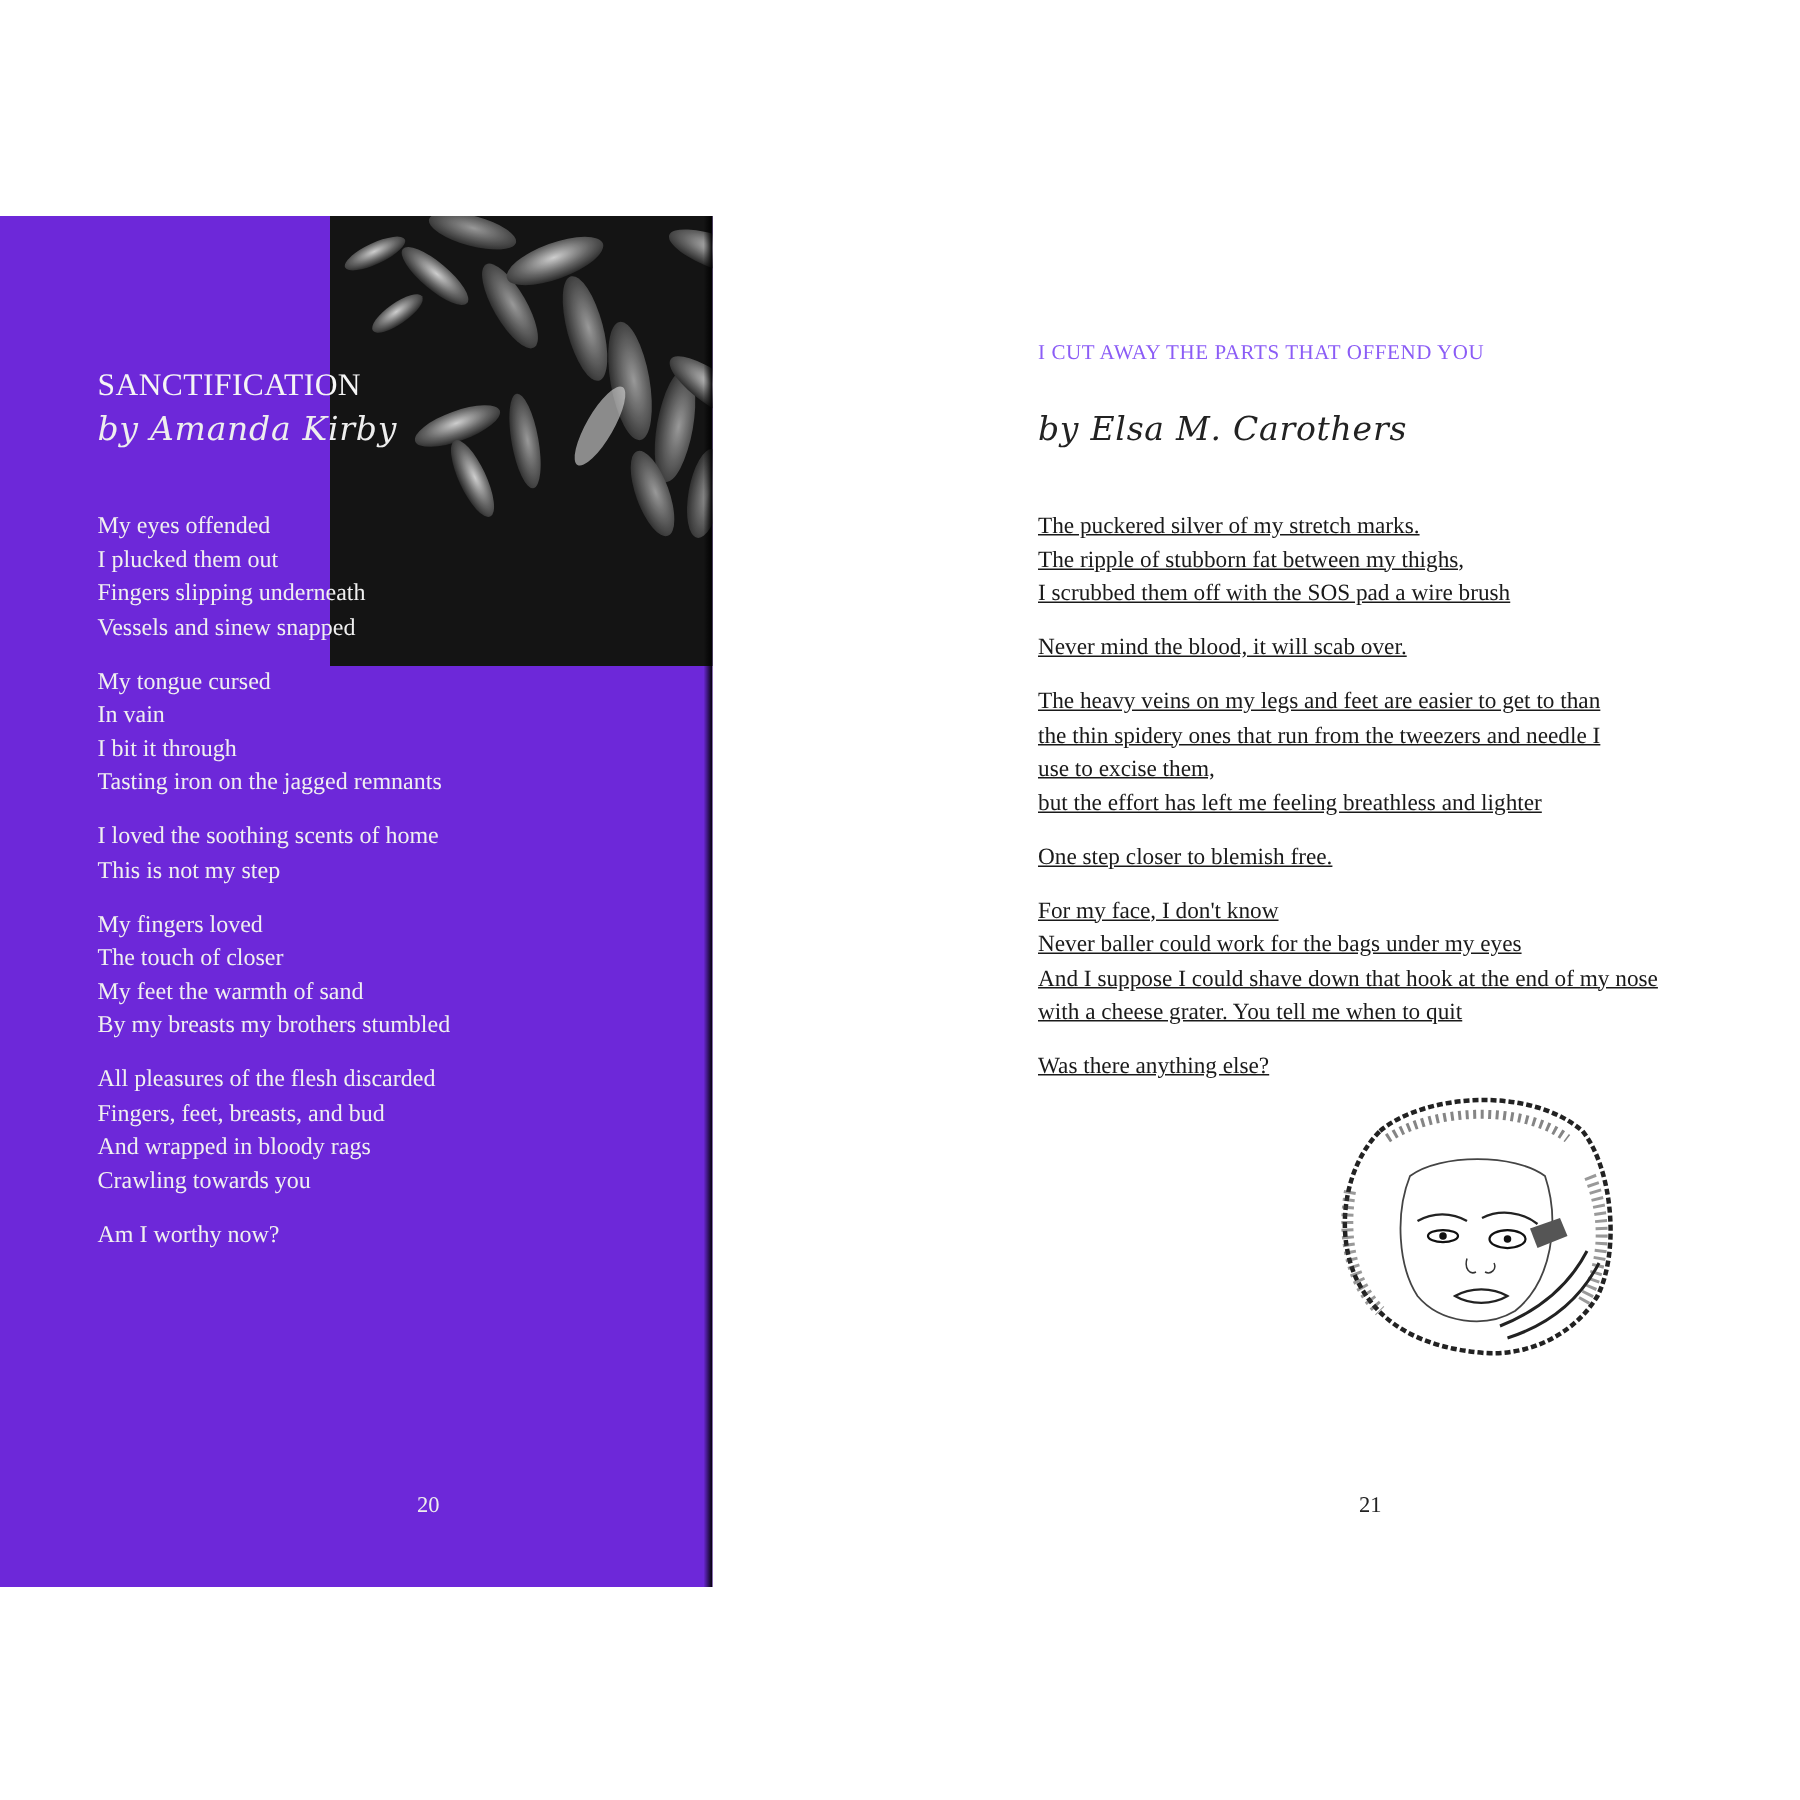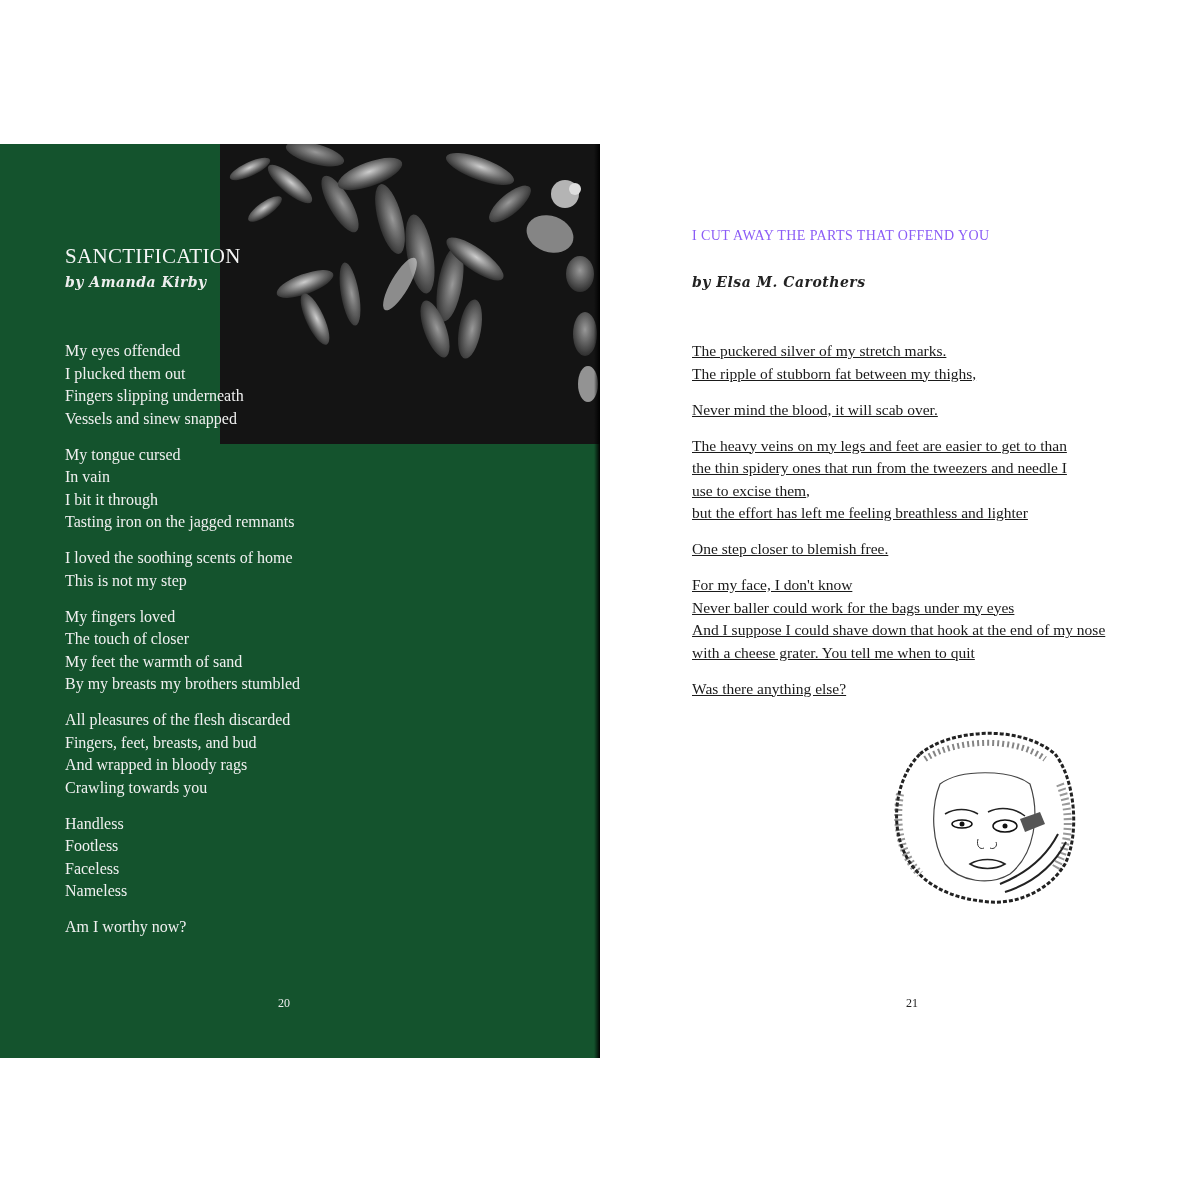--- a/index.html
+++ b/index.html
@@ -10,22 +10,22 @@
       font-family: "Liberation Serif", "DejaVu Serif", serif;
     }
     .spread {
       position: relative;
       width: 1200px; height: 1200px;
     }
     
     .page-left {
       position: absolute;
       left: 0; top: 144px;
-      width: 600px; height: 914px;
-      background: #14532d;
+      width: 475px; height: 914px;
+      background: #6d28d9;
       color: #f2f2f2;
       overflow: hidden;
     }
     .page-left .gutter-shadow {
       position: absolute; right: 0; top: 0; bottom: 0; width: 6px;
       background: linear-gradient(to right, rgba(0,0,0,0), #000);
     }
     .foliage {
       position: absolute; left: 220px; top: 0; width: 380px; height: 300px;
     }
@@ -33,37 +33,36 @@
       position: absolute;
       font-size: 21px;
       letter-spacing: 0.3px;
       font-family: "Liberation Serif", serif;
       font-weight: normal;
     }
     .poem-byline {
       position: absolute;
       font-family: "DejaVu Serif", serif;
       font-style: italic;
-      font-size: 14px;
+      font-size: 22px;
       letter-spacing: 0.5px;
-      font-weight: bold;
     }
     .left-title { left: 65px; top: 100px; color: #f5f5f5; }
     .left-byline { left: 65px; top: 130px; color: #eeeeee; }
     .poem-body {
       position: absolute;
       font-size: 16px;
       line-height: 22.5px;
     }
     .left-body { left: 65px; top: 196px; color: #f0f0f0; width: 300px; }
     .stanza { margin-bottom: 13.5px; }
     .stanza .line { display: block; white-space: nowrap; }
     .page-num {
       position: absolute;
-      font-size: 12px;
+      font-size: 15px;
     }
     .left-num { left: 278px; top: 852px; color: #eeeeee; }
 
     
     .page-right {
       position: absolute;
       left: 600px; top: 144px;
       width: 600px; height: 914px;
       background: #ffffff;
       color: #1a1a1a;
@@ -151,42 +150,37 @@
         <span class="line">My feet the warmth of sand</span>
         <span class="line">By my breasts my brothers stumbled</span>
       </div>
       <div class="stanza">
         <span class="line">All pleasures of the flesh discarded</span>
         <span class="line">Fingers, feet, breasts, and bud</span>
         <span class="line">And wrapped in bloody rags</span>
         <span class="line">Crawling towards you</span>
       </div>
       <div class="stanza">
-        <span class="line">Handless</span>
-        <span class="line">Footless</span>
-        <span class="line">Faceless</span>
-        <span class="line">Nameless</span>
-      </div>
-      <div class="stanza">
         <span class="line">Am I worthy now?</span>
       </div>
     </div>
 
     <div class="page-num left-num">20</div>
     <div class="gutter-shadow"></div>
   </div>
 
   <div class="page-right">
     <h1 class="poem-title right-title">I CUT AWAY THE PARTS THAT OFFEND YOU</h1>
     <div class="poem-byline right-byline">by Elsa M. Carothers</div>
 
     <div class="poem-body right-body">
       <div class="stanza">
         <span class="line">The puckered silver of my stretch marks.</span>
         <span class="line">The ripple of stubborn fat between my thighs,</span>
+        <span class="line">I scrubbed them off with the SOS pad a wire brush</span>
       </div>
       <div class="stanza">
         <span class="line">Never mind the blood, it will scab over.</span>
       </div>
       <div class="stanza">
         <span class="line">The heavy veins on my legs and feet are easier to get to than</span>
         <span class="line">the thin spidery ones that run from the tweezers and needle I</span>
         <span class="line">use to excise them,</span>
         <span class="line">but the effort has left me feeling breathless and lighter</span>
       </div>

